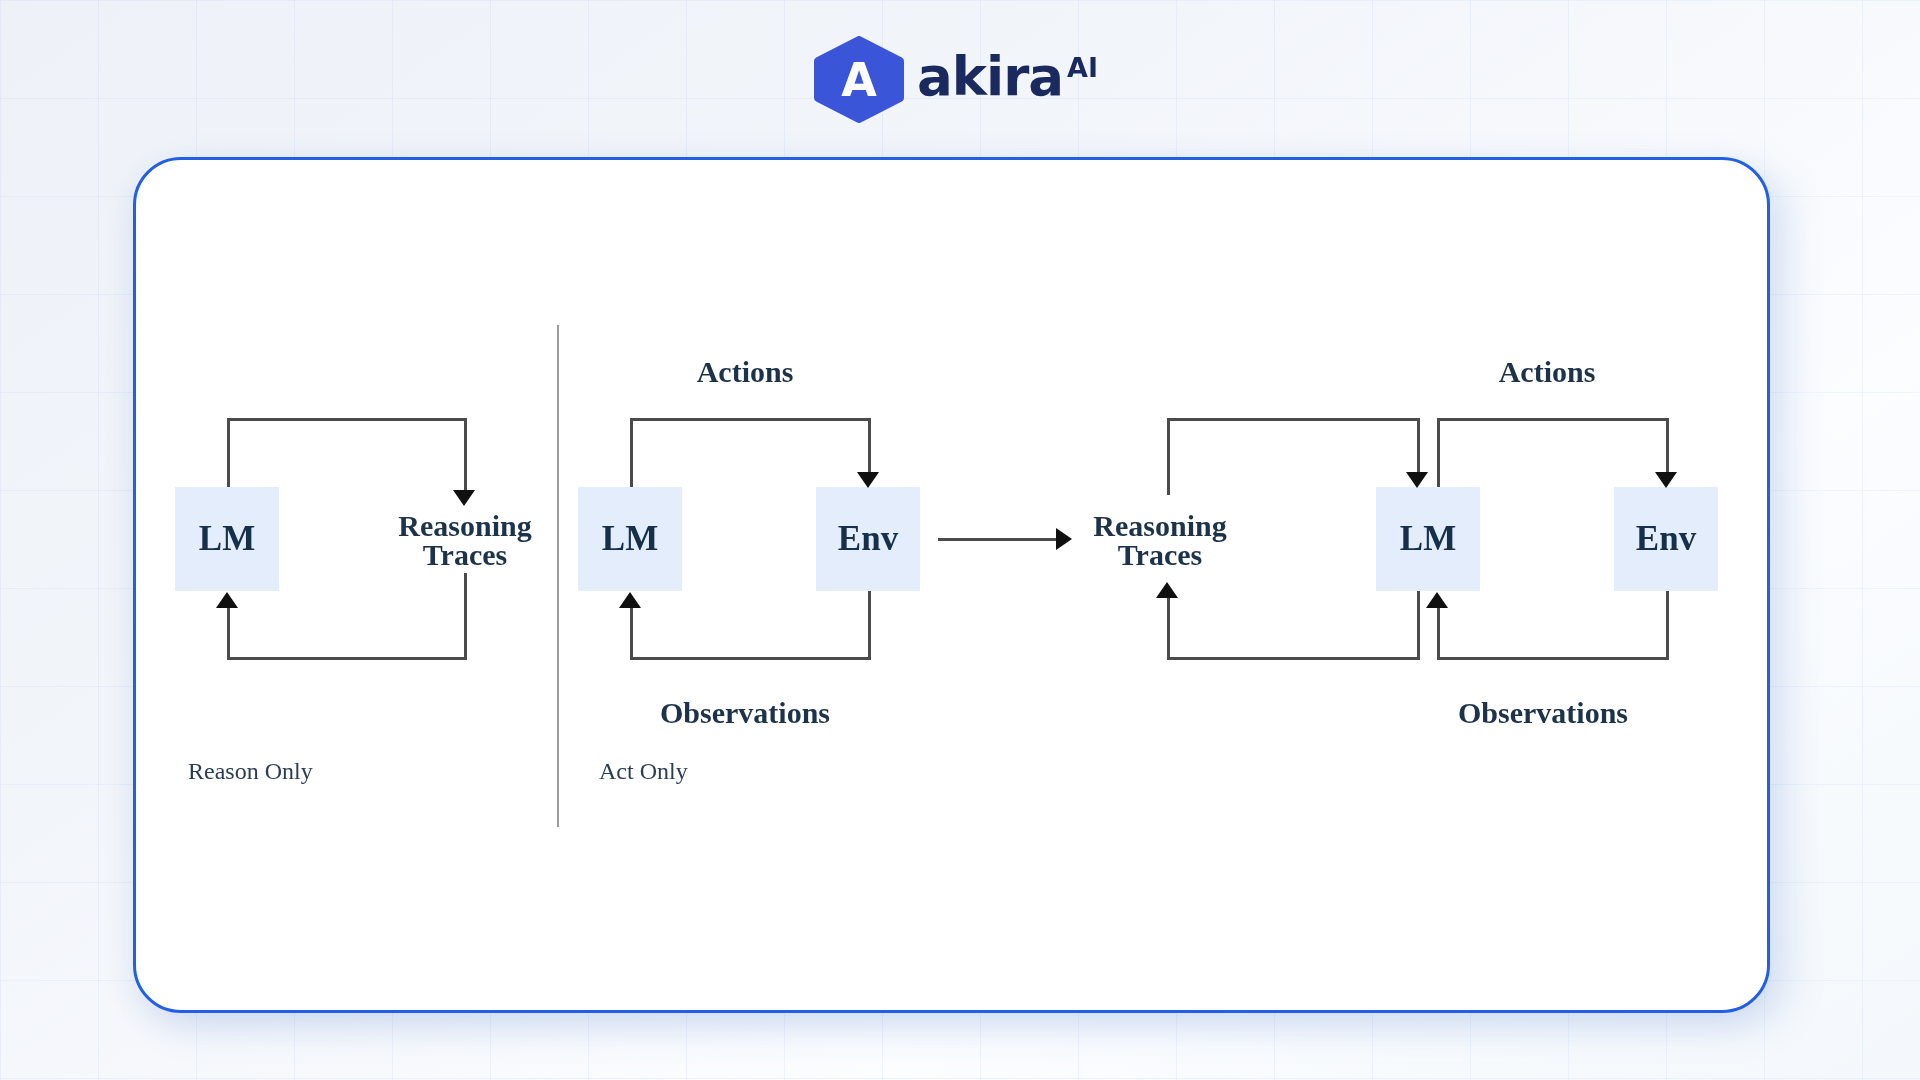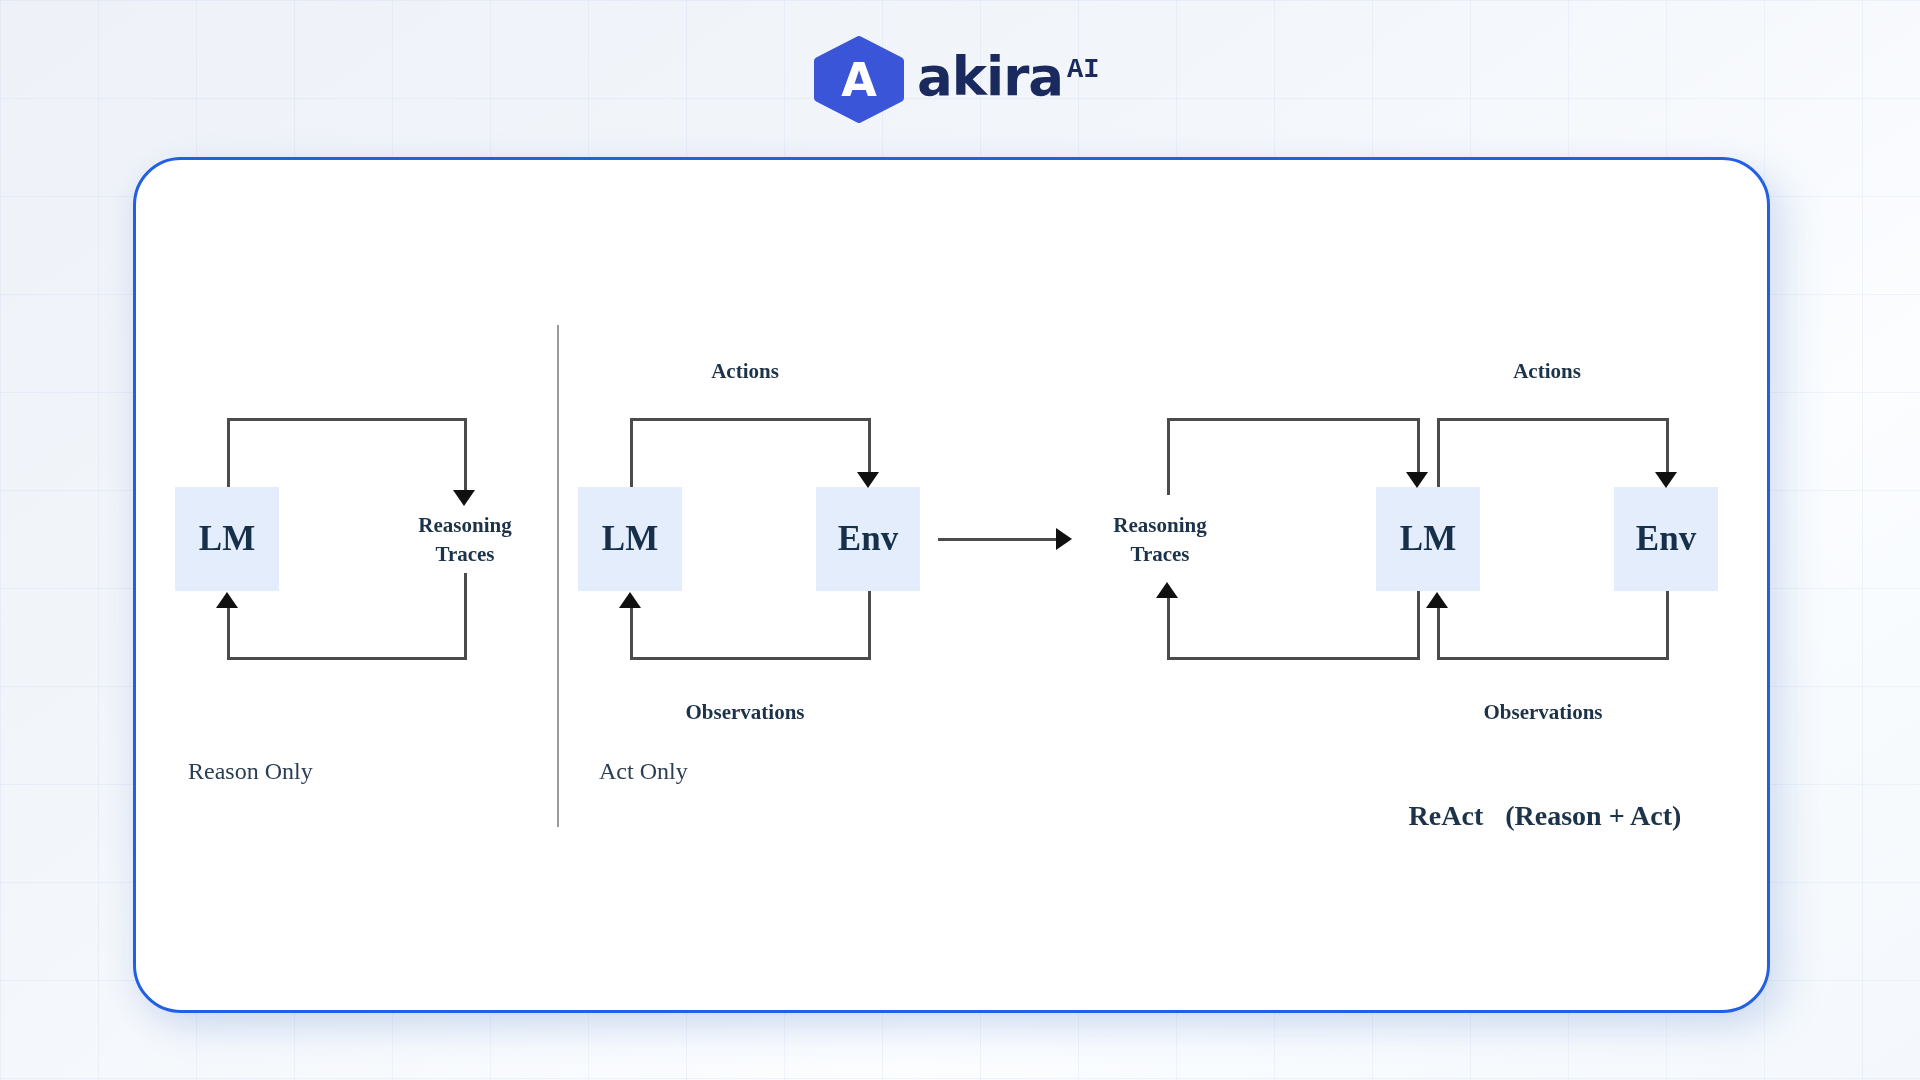--- a/index.html
+++ b/index.html
@@ -15,40 +15,40 @@
       linear-gradient(145deg,#eef2f8 0%,#f2f5fa 35%,#fbfdff 70%,#f4f8fc 100%);
     background-size:98px 98px,98px 98px,100% 100%;
   }
   
   .logo{position:absolute;left:813px;top:36px;display:flex;align-items:flex-start;
         font-family:"DejaVu Sans", sans-serif;}
   .logo-hex{width:92px;height:87px;display:block;}
   .logo-word{margin-left:12px;margin-top:14px;font-size:53px;font-weight:800;
              letter-spacing:-1px;color:#1b2a5e;line-height:1;}
   .logo-sup{font-size:27px;font-weight:800;color:#1b2a5e;vertical-align:18px;
-            margin-left:4px;letter-spacing:0;font-family:Liberation Mono, monospace;}
+            margin-left:4px;letter-spacing:0;}
   
   .card{
     position:absolute;left:133px;top:157px;width:1637px;height:856px;
     background:#ffffff;border:3px solid #2160e4;border-radius:48px;
     box-sizing:border-box;
     box-shadow:18px 14px 38px rgba(80,120,200,0.18), -6px 10px 28px rgba(80,120,200,0.08);
   }
   
   .hline,.vline{position:absolute;background:#4b4b4b;}
   .hline{height:3px;}
   .vline{width:3px;}
   .divider{position:absolute;left:557px;top:325px;width:2px;height:502px;background:#9b9b9b;}
   .node{
     position:absolute;width:104px;height:104px;background:#e3edfb;
     display:flex;align-items:center;justify-content:center;
     font-weight:bold;font-size:35px;color:#16304a;
   }
   .flabel{position:absolute;text-align:center;font-weight:bold;color:#1d3349;}
-  .lbl27{font-size:21px;line-height:29px;}
+  .lbl27{font-size:30px;line-height:29px;}
   .lbl28{font-size:28px;}
   .caption{position:absolute;font-size:24px;color:#2b3d52;font-weight:normal;}
   .arr{position:absolute;width:0;height:0;}
   .arr-down{border-left:11px solid transparent;border-right:11px solid transparent;border-top:16px solid #101010;}
   .arr-up{border-left:11px solid transparent;border-right:11px solid transparent;border-bottom:16px solid #101010;}
   .arr-right{border-top:11px solid transparent;border-bottom:11px solid transparent;border-left:16px solid #101010;}
   .react-gap{display:inline-block;width:22px;}
 </style>
 </head>
 <body>
@@ -129,17 +129,14 @@
 
   <div class="vline" style="left:1437px;top:418px;height:69px;"></div>
   <div class="hline" style="left:1437px;top:418px;width:232px;"></div>
   <div class="vline" style="left:1666px;top:418px;height:56px;"></div>
   <div class="arr arr-down" style="left:1655px;top:472px;"></div>
   <div class="vline" style="left:1666px;top:591px;height:66px;"></div>
   <div class="hline" style="left:1437px;top:657px;width:232px;"></div>
   <div class="vline" style="left:1437px;top:607px;height:50px;"></div>
   <div class="arr arr-up" style="left:1426px;top:592px;"></div>
   <div class="flabel lbl27" style="left:1403px;top:698px;width:280px;">Observations</div>
-  <div class="flabel lbl28" style="left:1345px;top:800px;width:400px;">
-    <span>ReAct</span><span class="react-gap"></span><span>(Reason + Act)</span>
-  </div>
 
 </div>
 
 </body></html>

